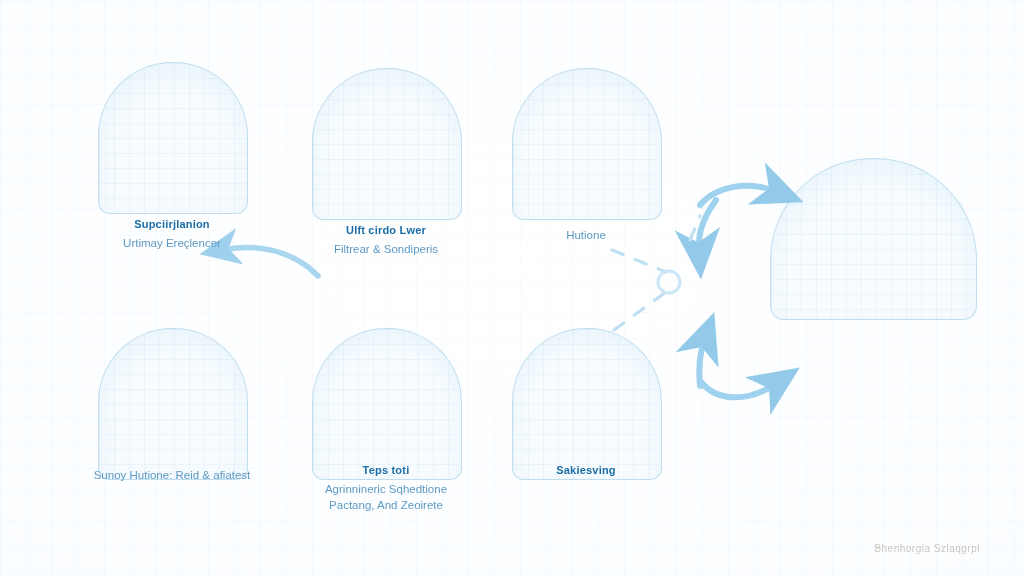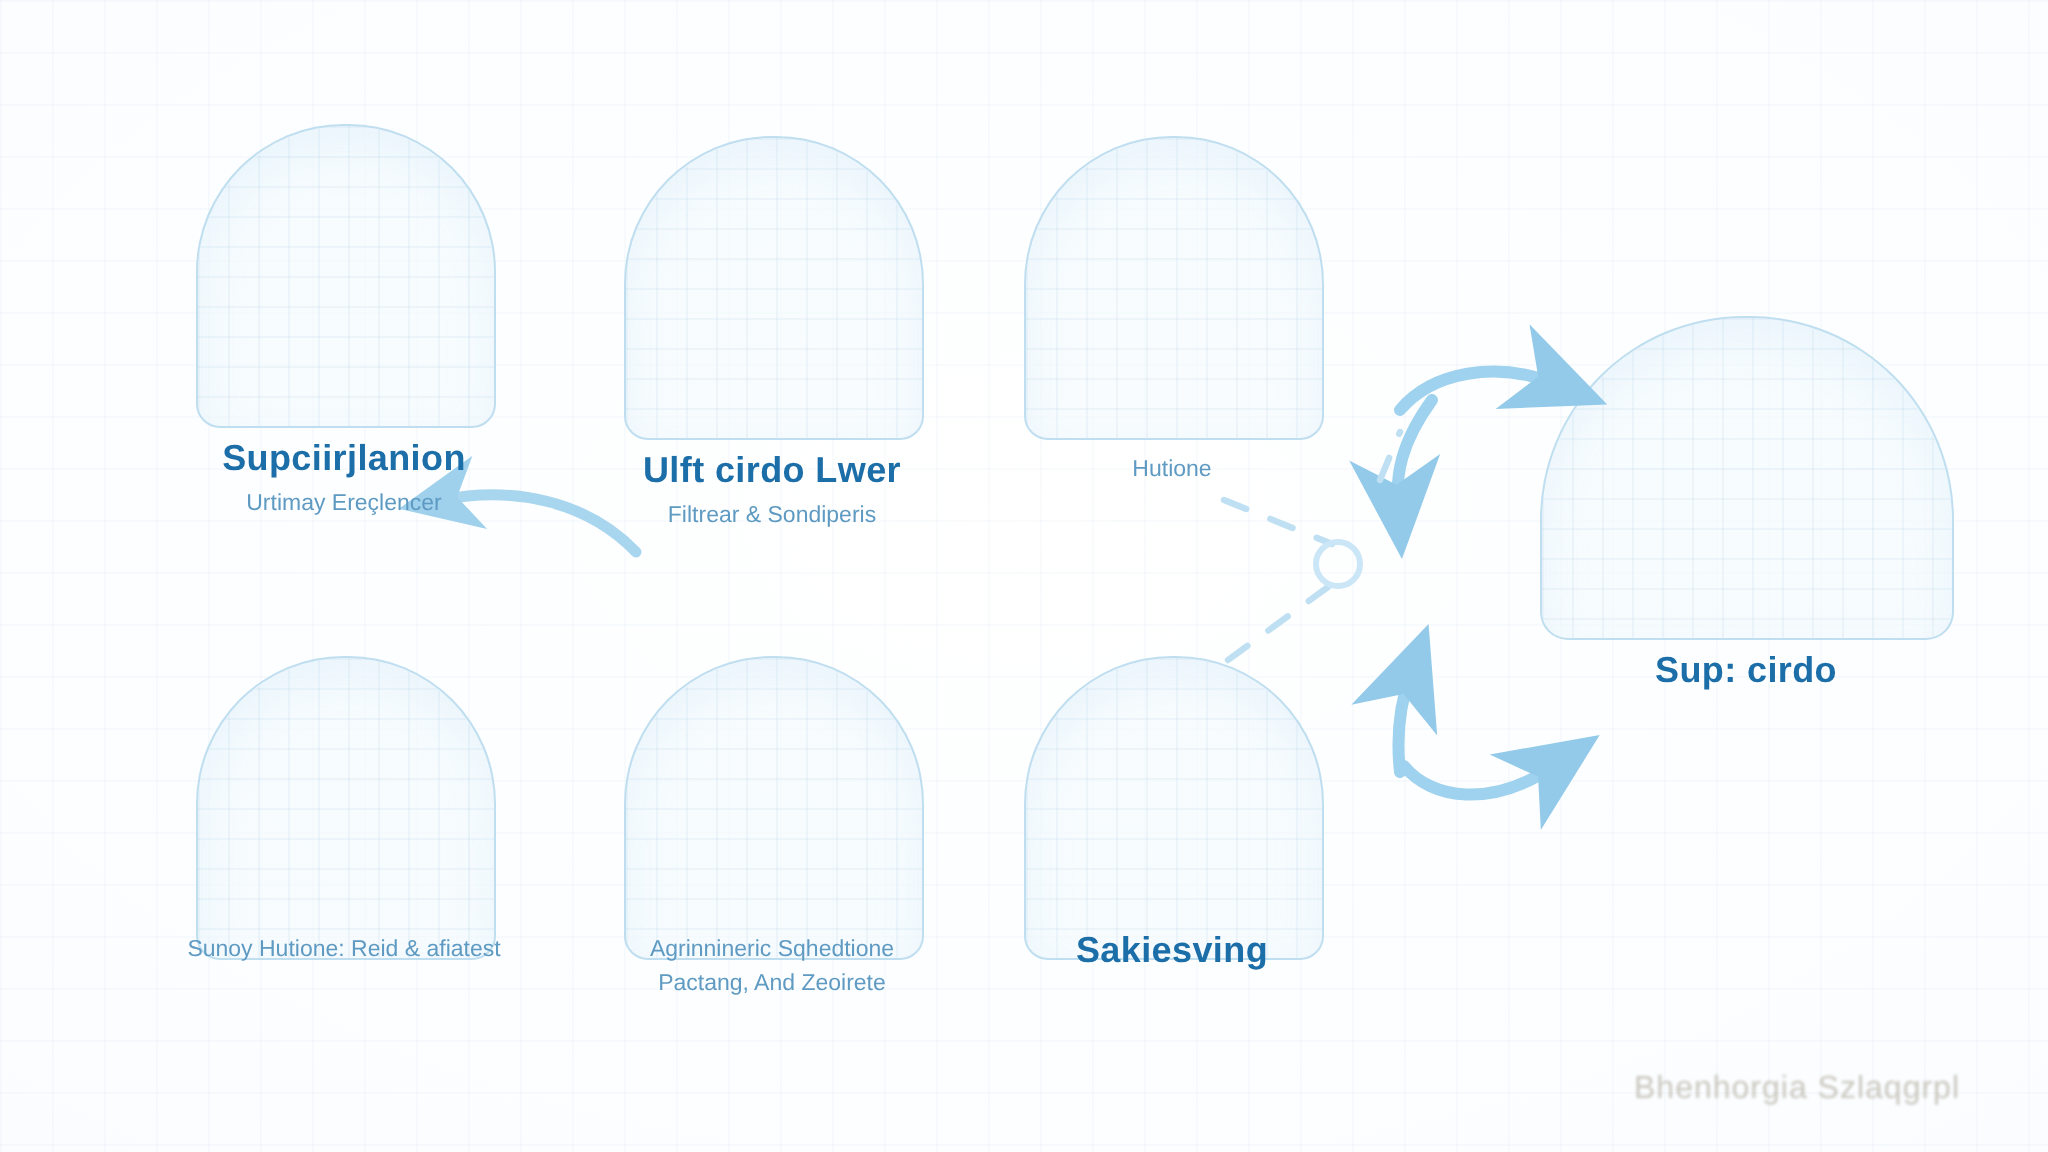--- a/index.html
+++ b/index.html
@@ -37,32 +37,32 @@
       linear-gradient(to right, rgba(150,190,220,.13) 1px, transparent 1px),
       linear-gradient(to bottom, rgba(150,190,220,.13) 1px, transparent 1px);
     background-size:15px 15px;
     opacity:.85;
   }
   .dome.small{width:148px;height:150px;border-radius:74px 74px 12px 12px;}
   .dome.big{width:205px;height:160px;border-radius:102px 102px 14px 14px;}
   .art{position:absolute;left:0;top:0;width:100%;height:100%;z-index:3;}
   .labels{position:absolute;text-align:center;z-index:4;}
   .c-title{
-    font-size:18px;font-weight:bold;color:#1b6ea8;
+    font-size:11px;font-weight:bold;color:#1b6ea8;
     letter-spacing:.2px;line-height:1.25;
     filter:blur(.25px);
   }
   .c-sub{
     font-size:11.5px;color:#5e9ac2;line-height:1.45;margin-top:3px;
     filter:blur(.3px);
   }
   .arrows{position:absolute;inset:0;z-index:2;}
   .watermark{
     position:absolute;right:44px;bottom:22px;
-    font-size:16px;color:#c9c6bd;letter-spacing:.5px;
+    font-size:10px;color:#c9c6bd;letter-spacing:.5px;
     filter:blur(.7px);
     text-align:center;
   }
 </style>
 </head>
 <body>
 
 <div id="stage">
   <div id="gridwash"></div>
 
@@ -192,21 +192,20 @@
         <path d="M150,96 l12,7 v8 l-12,-7 Z"></path>
         <path d="M118,118 l12,7 v10 l-12,-7 Z"></path>
         <path d="M60,126 l20,12 l16,-9"></path>
       </g>
       <rect x="122" y="78" width="22" height="6" fill="#f0a830" transform="rotate(-30 122 78)"></rect>
       <path d="M22,108 q-6,4 -4,10 l8,-2" fill="#f7d77e" opacity=".7"></path>
       <circle cx="100" cy="90" r="3" fill="#2aa9de"></circle>
       <circle cx="88" cy="100" r="3" fill="#2aa9de"></circle>
     </svg>
     <div class="labels" style="left:-10px;top:166px;width:226px;">
-      <div class="c-title">Sup: cirdo</div>
     </div>
   </div>
 
   <div class="card" style="left:98px;top:328px;width:148px;">
     <div class="dome small"></div>
     <svg class="art" viewBox="0 0 148 150">
       <g stroke="#3c4650" stroke-width="2" fill="#ffffff" stroke-linejoin="round">
         <path d="M38,58 q12,-8 22,-4 l38,2 q10,0 10,8 v54 q0,8 -10,8 l-38,2 q-10,4 -22,-4 Z"></path>
         <path d="M38,58 q12,8 22,4 v52 q-10,-4 -22,4"></path>
         <path d="M98,56 l8,-6 v66 l-8,6"></path>
@@ -231,20 +230,21 @@
     <div class="dome small"></div>
     <svg class="art" viewBox="0 0 148 150">
       <path d="M38,48 q16,-6 36,-6 t36,6 v28 q0,34 -36,50 q-36,-16 -36,-50 Z" fill="#fdfefe" stroke="#3c4650" stroke-width="2.2" stroke-linejoin="round"></path>
       <path d="M38,48 q6,4 10,10 M110,48 q-6,4 -10,10" stroke="#3c4650" stroke-width="1.8" fill="none"></path>
       <path d="M52,84 q0,-16 14,-16 q8,0 8,8 q0,-8 8,-8 q14,0 14,16" fill="none" stroke="#f0a830" stroke-width="5" stroke-linecap="round"></path>
       <circle cx="74" cy="89" r="11" fill="none" stroke="#f0a830" stroke-width="5"></circle>
       <path d="M68,96 l6,16 l6,-16" fill="#f0a830"></path>
       <circle cx="74" cy="88" r="4" fill="#f6c670"></circle>
     </svg>
     <div class="labels" style="left:-34px;top:136px;width:216px;">
+      <div class="c-title">Teps toti</div>
       <div class="c-sub" style="white-space:pre-line;">Agrinnineric Sqhedtione
 Pactang, And Zeoirete</div>
     </div>
   </div>
 
   <div class="card" style="left:512px;top:328px;width:148px;">
     <div class="dome small"></div>
     <svg class="art" viewBox="0 0 148 150">
       <path d="M34,28 q10,6 14,0 q4,10 12,8 q-2,10 6,12 q-6,8 0,14 q-10,0 -10,10 q-8,-6 -14,0 q-4,-8 -12,-6 q2,-10 -6,-12 q8,-6 2,-14 q10,2 8,-12 Z" fill="#2aa9de" stroke="#1f8fc4" stroke-width="1.6"></path>
       <circle cx="42" cy="34" r="4" fill="#f3fafd"></circle>

